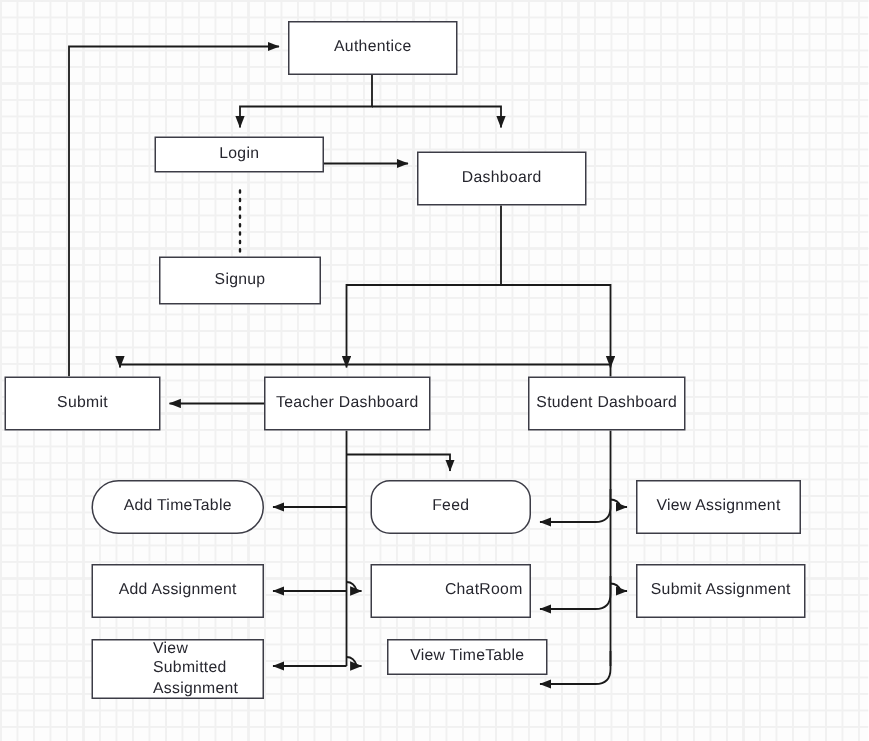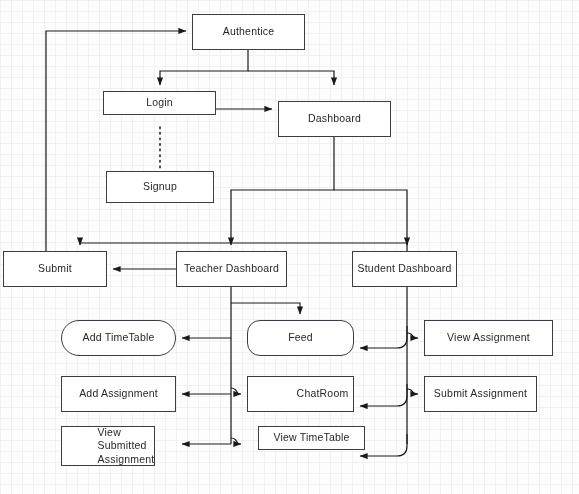--- a/index.html
+++ b/index.html
@@ -119,33 +119,33 @@
       </div>
       <div class="node" style="left: 352px; top: 251px; width: 105px; height: 36px;">
         <span>Student Dashboard</span>
       </div>
       <div class="node" style="left: 61px; top: 320px; width: 115px; height: 36px; border-radius: 18px;">
         <span>Add TimeTable</span>
       </div>
       <div class="node" style="left: 247px; top: 320px; width: 107px; height: 36px; border-radius: 13px;">
         <span>Feed</span>
       </div>
-      <div class="node" style="left: 424px; top: 320px; width: 129px; height: 36px;">
+      <div class="node" style="left: 424px; top: 320px; width: 110px; height: 36px;">
         <span>View Assignment</span>
       </div>
       <div class="node" style="left: 61px; top: 376px; width: 115px; height: 36px;">
         <span>Add Assignment</span>
       </div>
       <div class="node" style="left: 247px; top: 376px; width: 107px; height: 36px; padding-left: 48px;">
         <span>ChatRoom</span>
       </div>
       <div class="node" style="left: 424px; top: 376px; width: 113px; height: 36px;">
         <span>Submit Assignment</span>
       </div>
-      <div class="node" style="left: 61px; top: 426px; width: 94px; height: 40px; padding-left: 40px;">
+      <div class="node" style="left: 61px; top: 426px; width: 115px; height: 40px; padding-left: 40px;">
         <span>View Submitted
 Assignment</span>
       </div>
       <div class="node" style="left: 258px; top: 426px; width: 107px; height: 24px;">
         <span>View TimeTable</span>
       </div>
     </div>
 
 </div>
 

